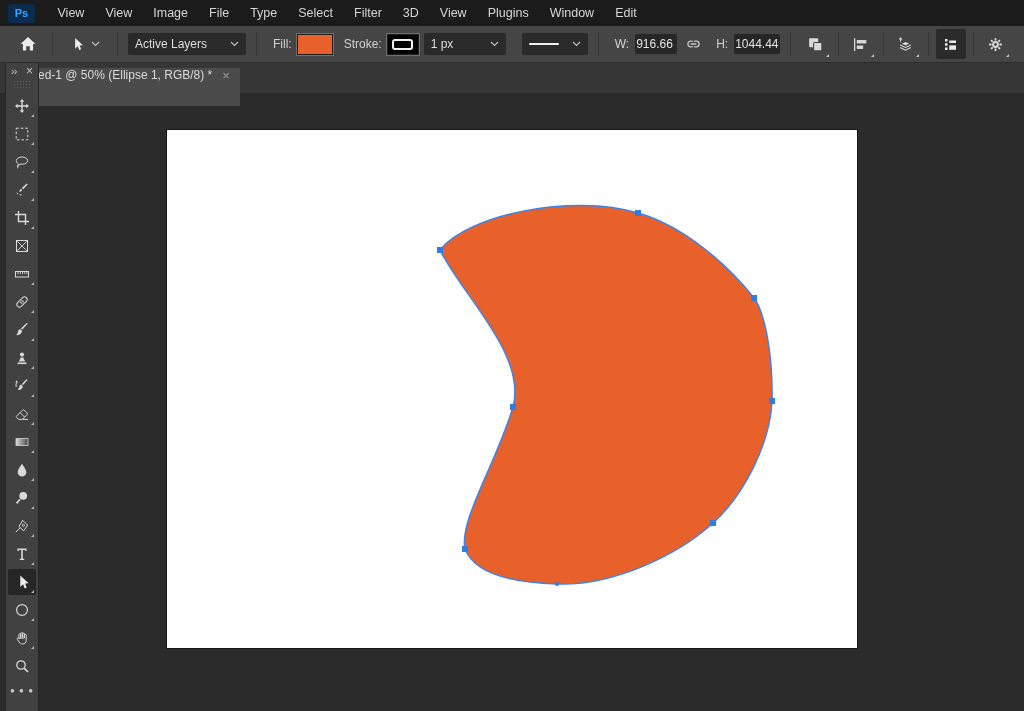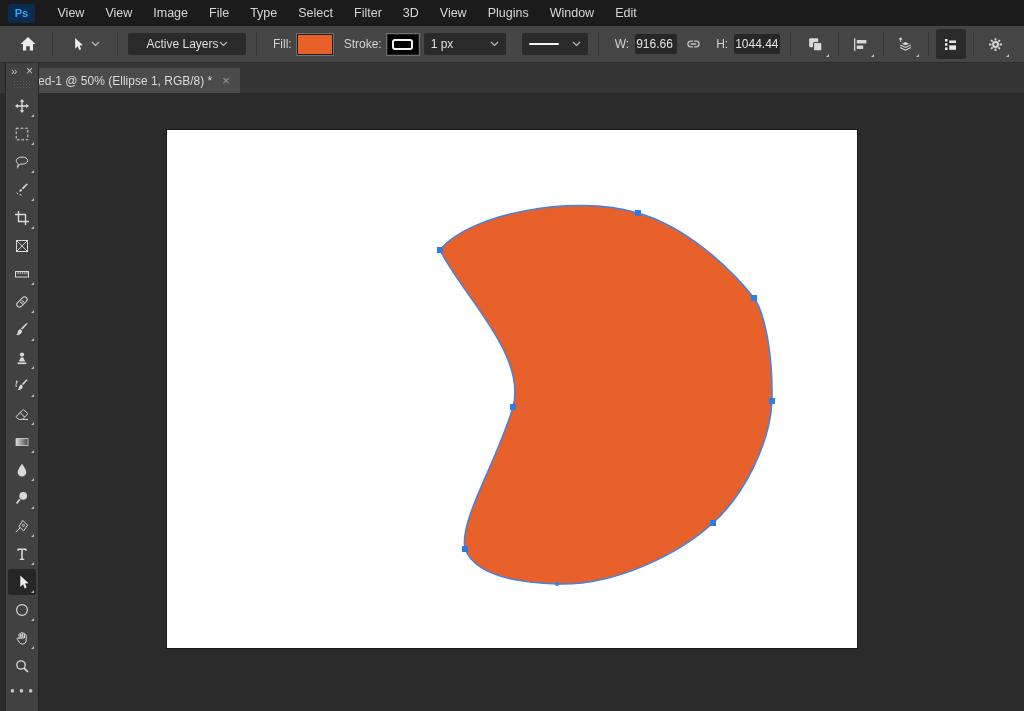--- a/index.html
+++ b/index.html
@@ -31,21 +31,21 @@
   .sep{width:1px;height:24px;background:#373737;margin:0 10px;flex:none;}
   .iconbtn{
     width:28px;height:28px;border:none;background:transparent;display:flex;flex:none;
     align-items:center;justify-content:center;position:relative;padding:0;cursor:default;
   }
   .toolsel{display:flex;flex:none;align-items:center;gap:6px;width:44px;justify-content:center;position:relative;}
   .dd{
     background:#2a2a2a;border-radius:2px;height:22px;display:flex;align-items:center;flex:none;
     padding:0 7px;color:#dedede;justify-content:space-between;cursor:default;
   }
-  .dd-preset{width:104px;justify-content:center;}
+  .dd-preset{width:104px;}
   .dd-strokew{width:68px;margin-right:16px;}
   .dd-style{width:52px;}
   .line-sample{width:30px;height:2px;background:#f0f0f0;border-radius:1px;}
   .lbl{color:#d2d2d2;margin:4px 6px;flex:none;}
   .swatch{flex:none;cursor:default;}
   .swatch-fill{width:34px;height:19px;box-shadow:0 0 0 1px #1f1f1f,0 0 0 2px #6f6f6f;margin-right:6px;}
   .swatch-stroke{
     width:30px;height:19px;background:#000;box-shadow:0 0 0 1px #1f1f1f,0 0 0 2px #6f6f6f;
     display:flex;align-items:center;justify-content:center;margin-right:6px;
   }
@@ -61,22 +61,22 @@
     position:relative;border-radius:2px;flex:none;cursor:default;
   }
   .obtn.active{background:#2a2a2a;}
   .corner{
     position:absolute;right:2px;bottom:2px;width:0;height:0;
     border-left:3.5px solid transparent;border-bottom:3.5px solid #c3c3c3;
   }
   
   .tabbar{position:absolute;top:63px;left:0;right:0;height:30px;background:#363636;z-index:1;}
   .tab{
-    position:absolute;left:36px;top:5px;height:25px;background:#4b4b4b;
-    display:flex;align-items:center;padding:0 10px 0 2px;font-size:12px;color:#dadada;
+    position:absolute;left:36px;top:5px;height:38px;background:#4b4b4b;
+    display:flex;align-items:flex-start;padding:0 10px 0 2px;font-size:12px;color:#dadada;
     white-space:nowrap;cursor:default;
   }
   .tab-close{margin-left:10px;color:#9f9f9f;font-size:13px;cursor:default;}
   
   .tools-panel{
     position:absolute;left:6px;top:62px;width:32px;bottom:0;background:#414141;
     box-shadow:0 0 0 1px #262626;display:flex;flex-direction:column;align-items:center;z-index:5;
   }
   .panel-header{
     width:100%;height:17px;display:flex;align-items:center;justify-content:space-between;

